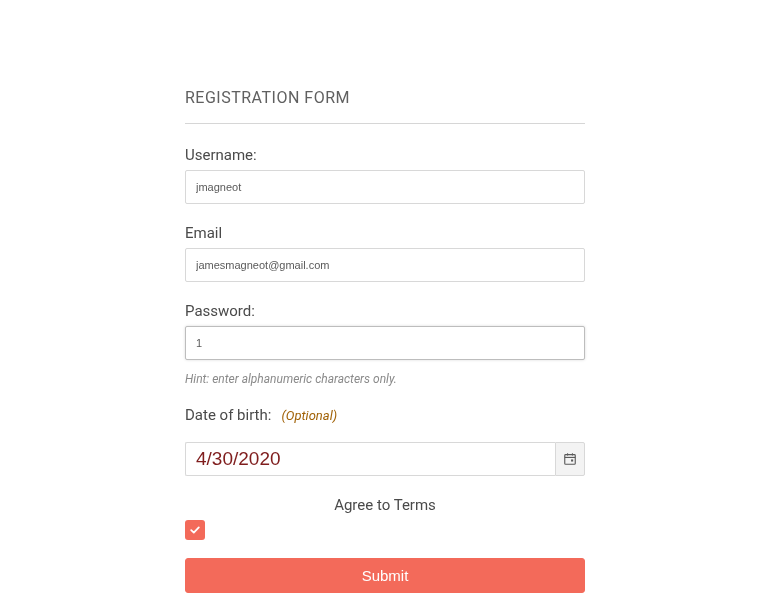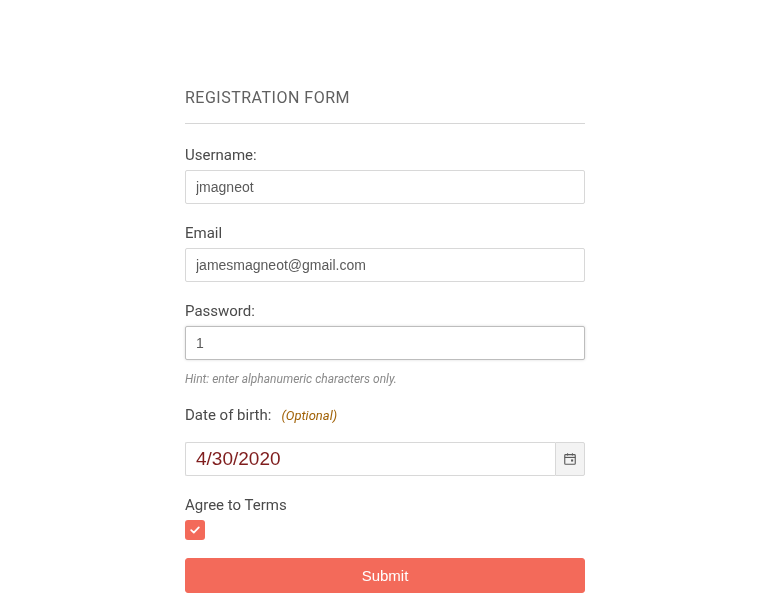--- a/index.html
+++ b/index.html
@@ -41,21 +41,21 @@
     }
     .optional-text {
       font-size: 13px;
       font-style: italic;
       color: #a16207;
     }
     .text-input {
       width: 100%;
       height: 34px;
       padding: 6px 10px;
-      font-size: 14px;
+      font-size: 11px;
       color: #5a5a5a;
       border: 1px solid #d8d8d8;
       border-radius: 2px;
       background: #fff;
       outline: none;
     }
     .text-input.focused {
       border-color: #bdbdbd;
       box-shadow: 0 0 3px rgba(0,0,0,0.15);
     }
@@ -164,21 +164,21 @@
           <rect x="2" y="3" width="12" height="11" rx="1"></rect>
           <line x1="2" y1="6.2" x2="14" y2="6.2"></line>
           <line x1="5.2" y1="1.5" x2="5.2" y2="4"></line>
           <line x1="10.8" y1="1.5" x2="10.8" y2="4"></line>
           <rect x="9.2" y="8.5" width="2.4" height="2.4" fill="#5a5a5a" stroke="none"></rect>
         </svg>
       </div>
     </div>
   </div>
 
-  <div class="field-group" style="margin-bottom:0;">
+  <div class="field-group" style="margin-bottom:0;text-align:center;">
     <label class="field-label">Agree to Terms</label>
     <div class="checkbox-wrapper">
       <div class="checkbox-box">
         <svg width="12" height="12" viewBox="0 0 12 12">
           <path d="M2.2 6.2 L4.8 8.6 L9.8 3.4" stroke="#ffffff" stroke-width="1.8" fill="none" stroke-linecap="round" stroke-linejoin="round"></path>
         </svg>
       </div>
     </div>
   </div>
 

